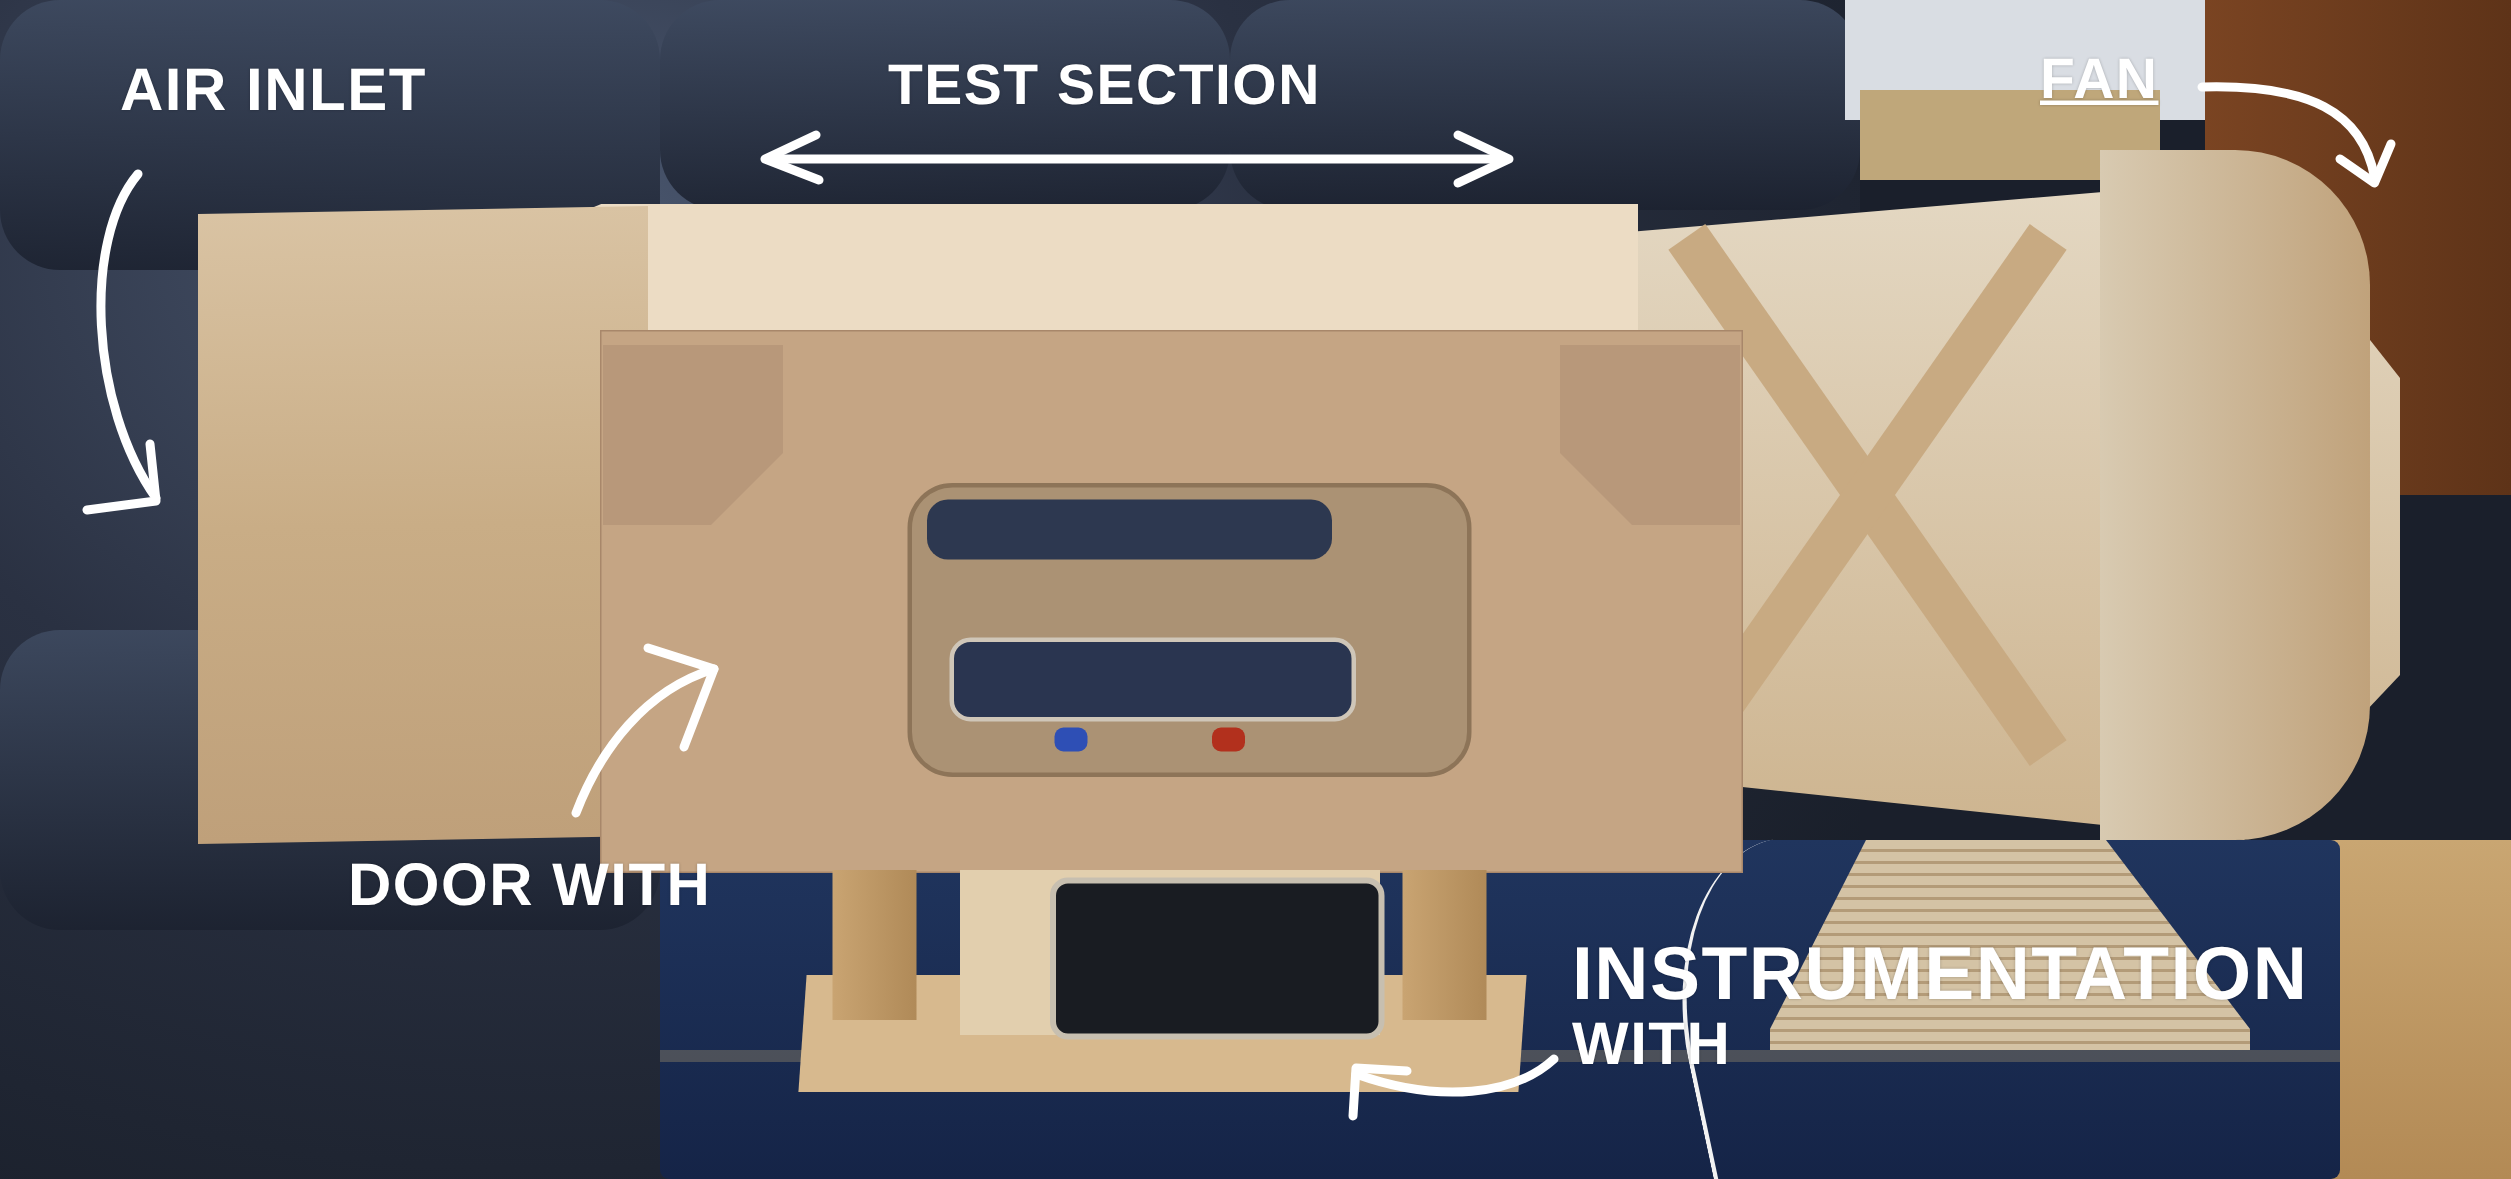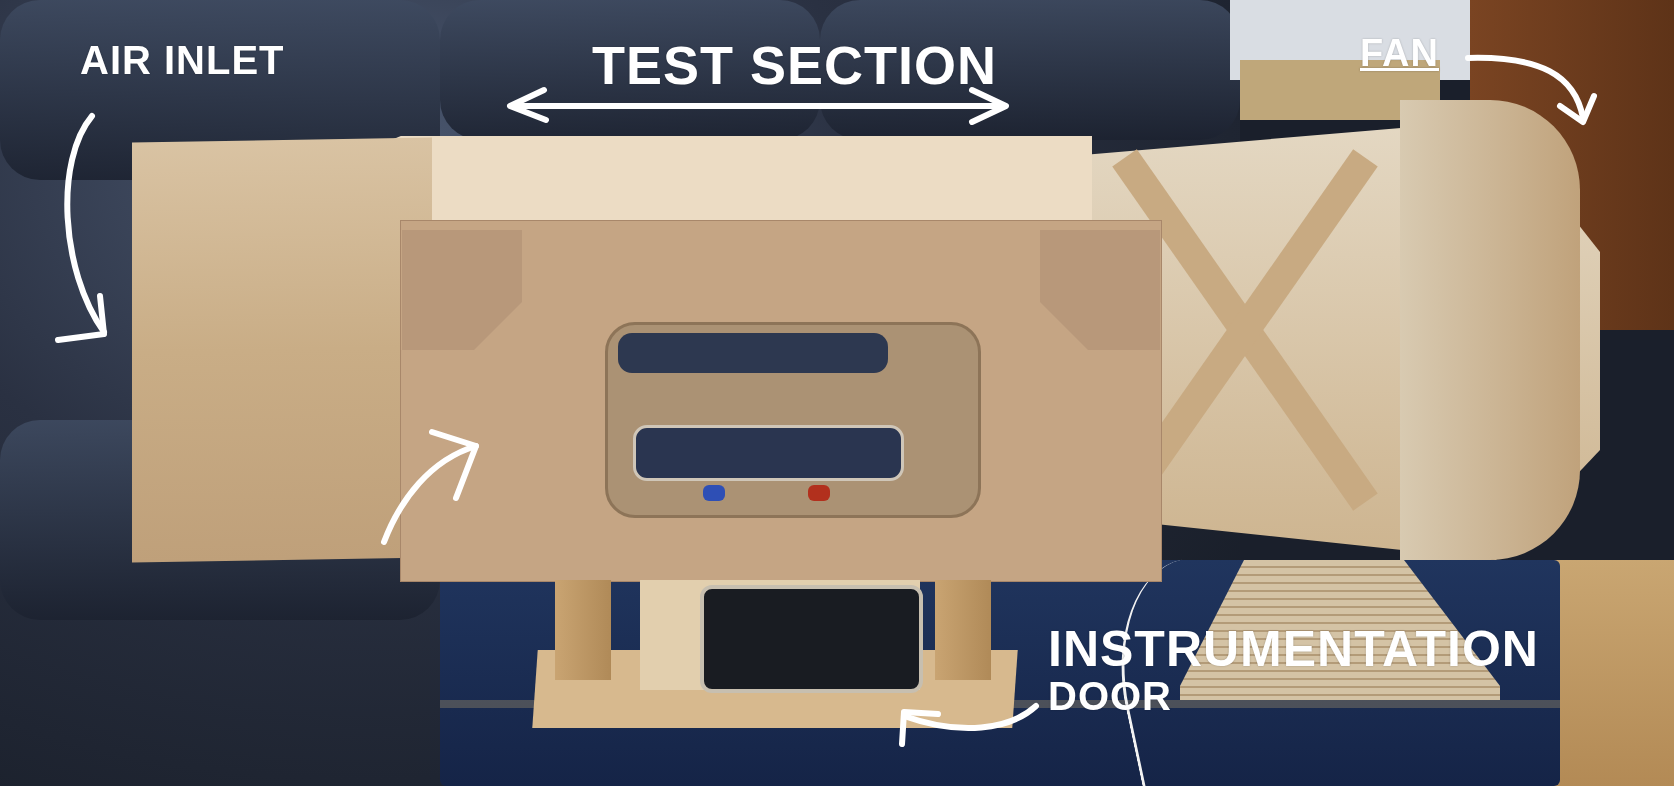--- a/index.html
+++ b/index.html
@@ -97,17 +97,18 @@
       <path d="M1468 58 C 1540 56, 1575 75, 1583 118"></path>
       <path d="M1560 106 L1583 122 L1594 96"></path>
       <path d="M384 542 C 400 500, 430 460, 476 446"></path>
       <path d="M432 432 L476 446 L456 498"></path>
       <path d="M1036 706 C 1010 730, 960 736, 904 716"></path>
       <path d="M938 714 L904 712 L902 744"></path>
     </g>
   </svg>
 
   <div class="label" style="left:80px;top:40px;font-size:40px;">AIR INLET</div>
-  <div class="label" style="left:592px;top:38px;font-size:54px;text-align:right;">TEST SECTION</div>
+  <div class="label" style="left:592px;top:38px;font-size:38px;text-align:right;">TEST SECTION</div>
   <div class="label" style="left:1360px;top:34px;font-size:38px;text-decoration:underline;">FAN</div>
+  <div class="label" style="left:232px;top:570px;font-size:40px;">DOOR WITH</div>
   <div class="label" style="left:1048px;top:624px;font-size:50px;">INSTRUMENTATION</div>
-  <div class="label" style="left:1048px;top:676px;font-size:40px;">DOOR</div>
+  <div class="label" style="left:1048px;top:676px;font-size:40px;">WITH</div>
 </div>
 
 </body></html>

